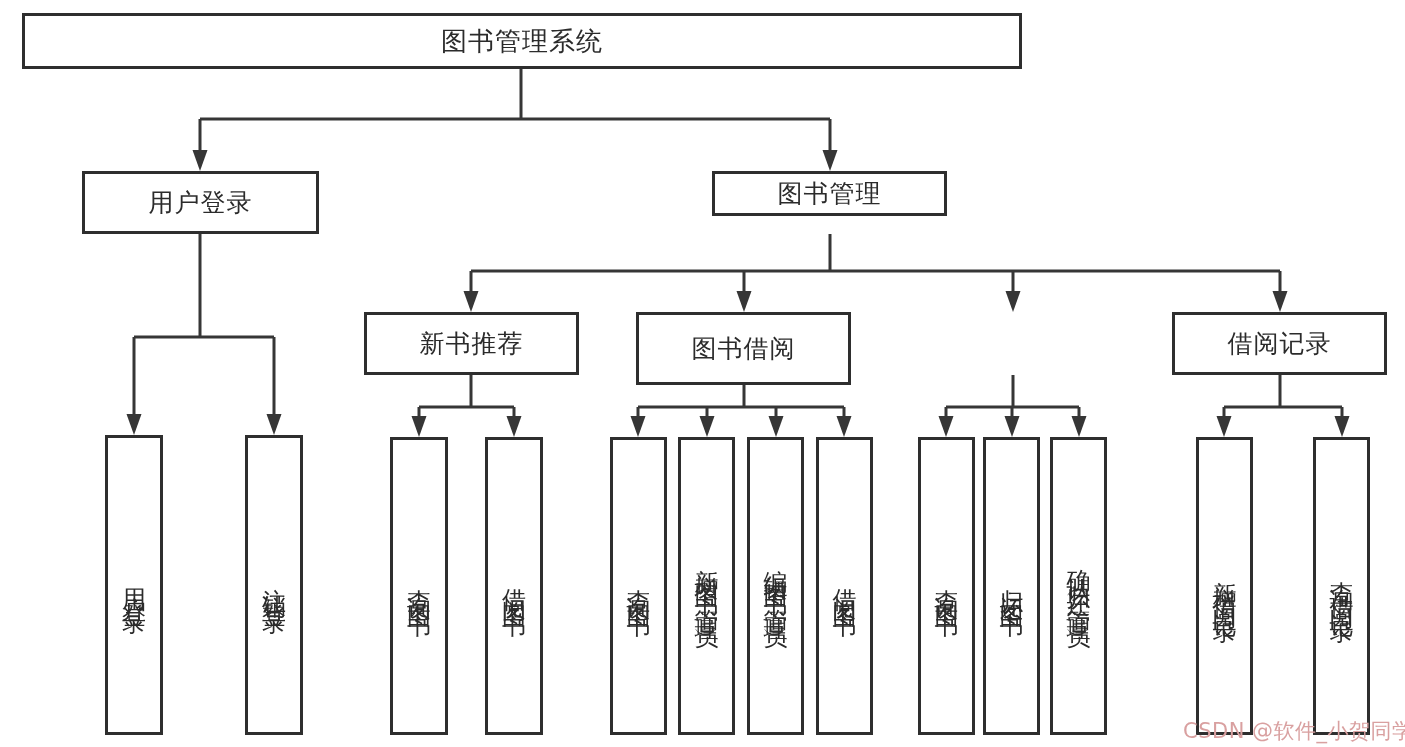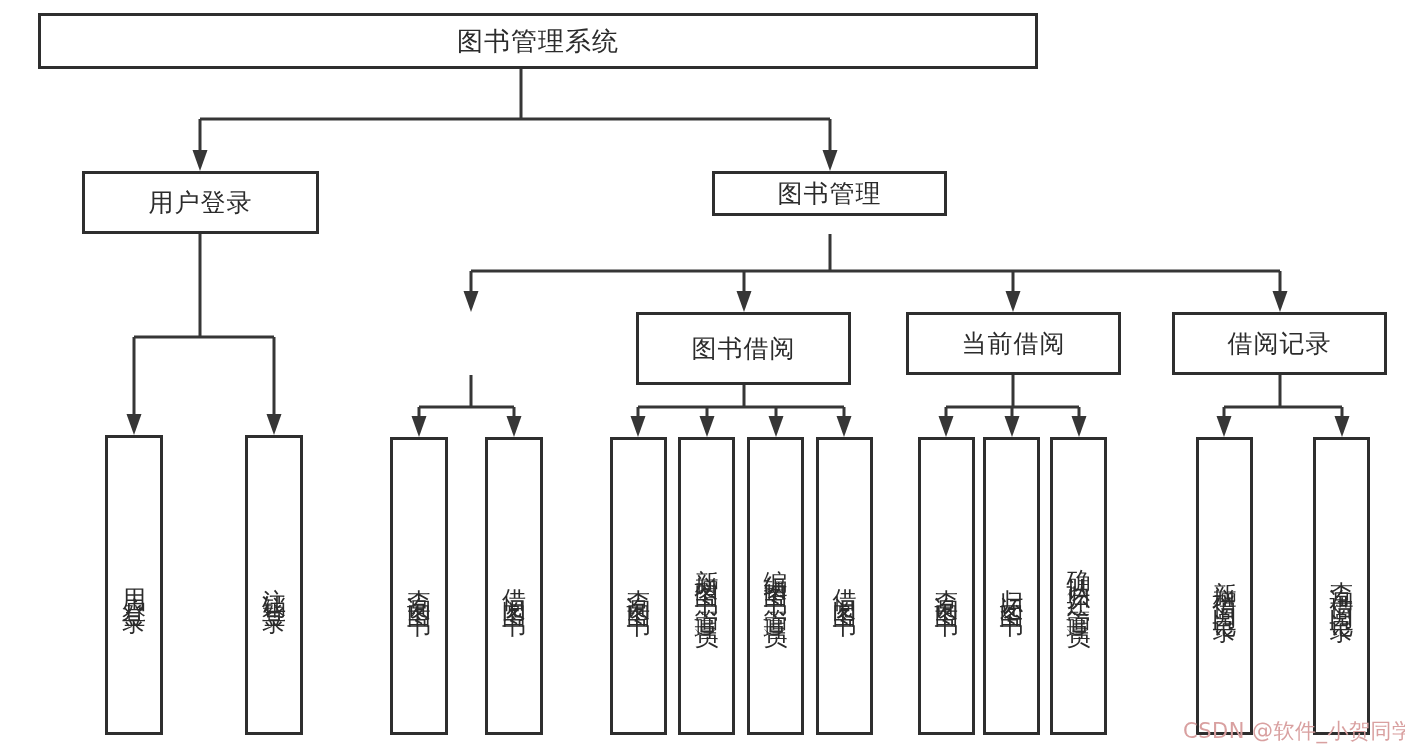--- a/index.html
+++ b/index.html
@@ -80,27 +80,27 @@
       <polygon points="768.5,416 783.5,416 776,437"></polygon>
       <polygon points="836.5,416 851.5,416 844,437"></polygon>
       <polygon points="938.5,416 953.5,416 946,437"></polygon>
       <polygon points="1004.5,416 1019.5,416 1012,437"></polygon>
       <polygon points="1071.5,416 1086.5,416 1079,437"></polygon>
       <polygon points="1216.5,416 1231.5,416 1224,437"></polygon>
       <polygon points="1334.5,416 1349.5,416 1342,437"></polygon>
     </g>
   </svg>
 
-  <div class="node h root" style="left:38px; top:13px; width:1000px; height:56px;">图书管理系统</div>
+  <div class="node h root" style="left:22px; top:13px; width:1000px; height:56px;">图书管理系统</div>
 
   <div class="node h" style="left:82px; top:171px; width:237px; height:63px;">用户登录</div>
   <div class="node h" style="left:712px; top:171px; width:235px; height:45px;">图书管理</div>
 
+  <div class="node h" style="left:364px; top:312px; width:215px; height:63px;">新书推荐</div>
   <div class="node h" style="left:636px; top:312px; width:215px; height:73px;">图书借阅</div>
-  <div class="node h" style="left:906px; top:312px; width:215px; height:63px;">当前借阅</div>
   <div class="node h" style="left:1172px; top:312px; width:215px; height:63px;">借阅记录</div>
 
   <div class="node v" style="left:105px; top:435px; width:58px; height:300px;">
     <span class="vtext">用户登录</span>
   </div>
   <div class="node v" style="left:245px; top:435px; width:58px; height:300px;">
     <span class="vtext">注销登录</span>
   </div>
 
   <div class="node v" style="left:390px; top:437px; width:58px; height:298px;">

